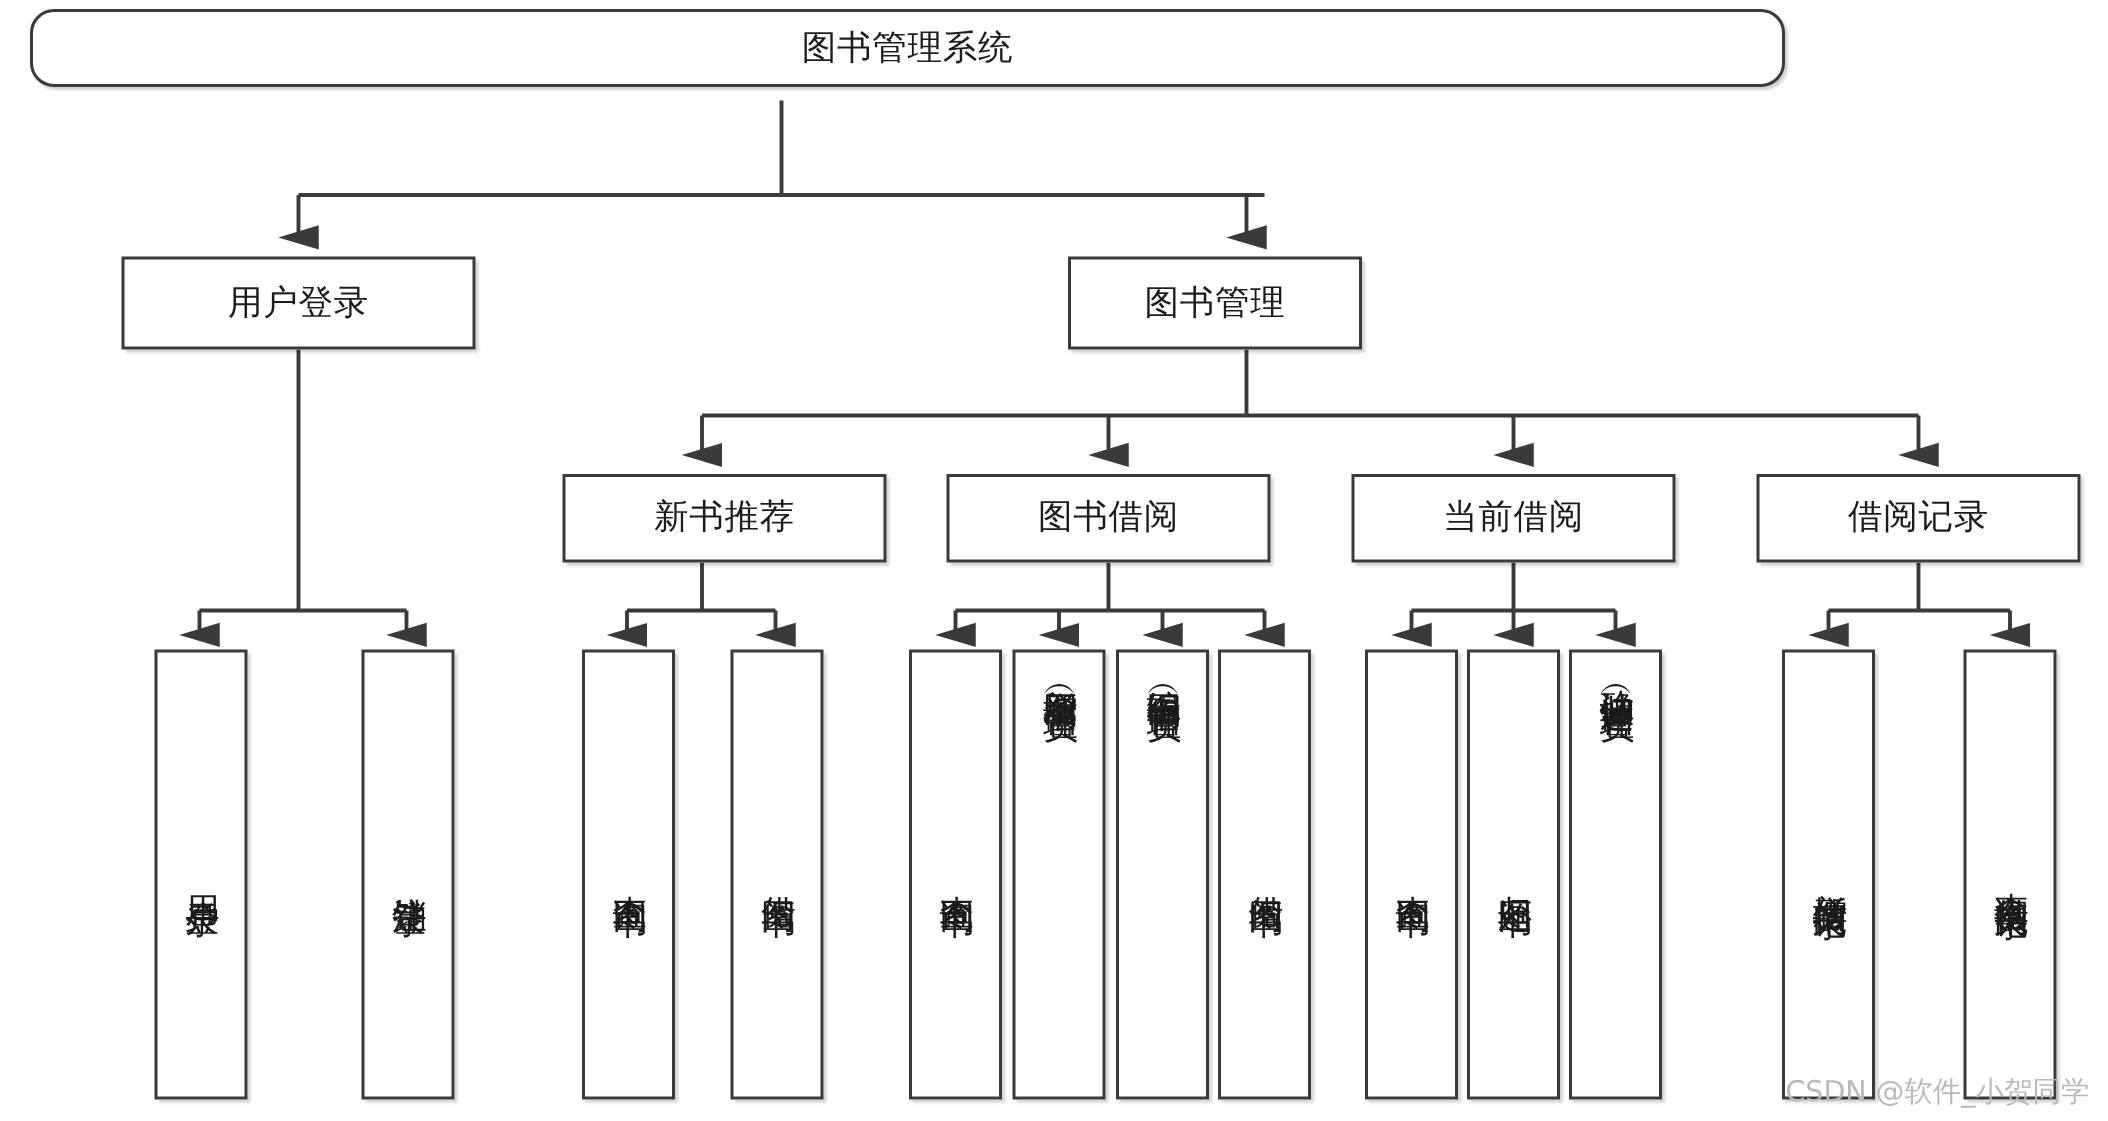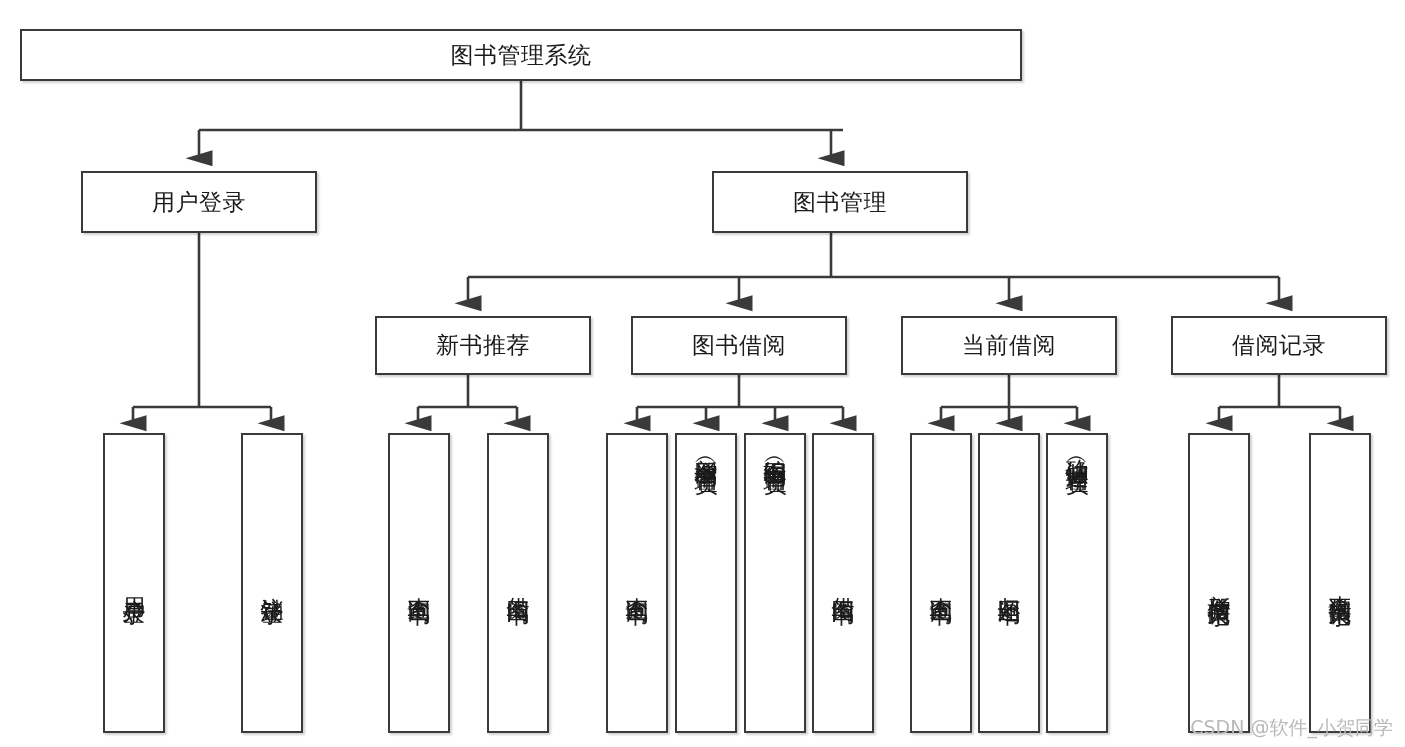--- a/index.html
+++ b/index.html
@@ -120,28 +120,28 @@
       <path d="M1009,407 L1009,423" marker-end="url(#arrowhead)"></path>
       <path d="M1077,407 L1077,423" marker-end="url(#arrowhead)"></path>
 
       <path d="M1279,375 L1279,407"></path>
       <path d="M1219,407 L1340,407"></path>
       <path d="M1219,407 L1219,423" marker-end="url(#arrowhead)"></path>
       <path d="M1340,407 L1340,423" marker-end="url(#arrowhead)"></path>
     </g>
   </svg>
 
-  <div class="node-box" style="left:20px; top:29px; width:1002px; height:52px;">
+  <div class="node-box" style="left:20px; top:6px; width:1170px; height:52px;border-radius:16px;">
     <span class="node-label">图书管理系统</span>
   </div>
 
   <div class="node-box" style="left:81px; top:171px; width:236px; height:62px;">
     <span class="node-label">用户登录</span>
   </div>
-  <div class="node-box" style="left:712px; top:171px; width:256px; height:62px;">
+  <div class="node-box" style="left:712px; top:171px; width:196px; height:62px;">
     <span class="node-label">图书管理</span>
   </div>
 
   <div class="node-box" style="left:375px; top:316px; width:216px; height:59px;">
     <span class="node-label">新书推荐</span>
   </div>
   <div class="node-box" style="left:631px; top:316px; width:216px; height:59px;">
     <span class="node-label">图书借阅</span>
   </div>
   <div class="node-box" style="left:901px; top:316px; width:216px; height:59px;">

